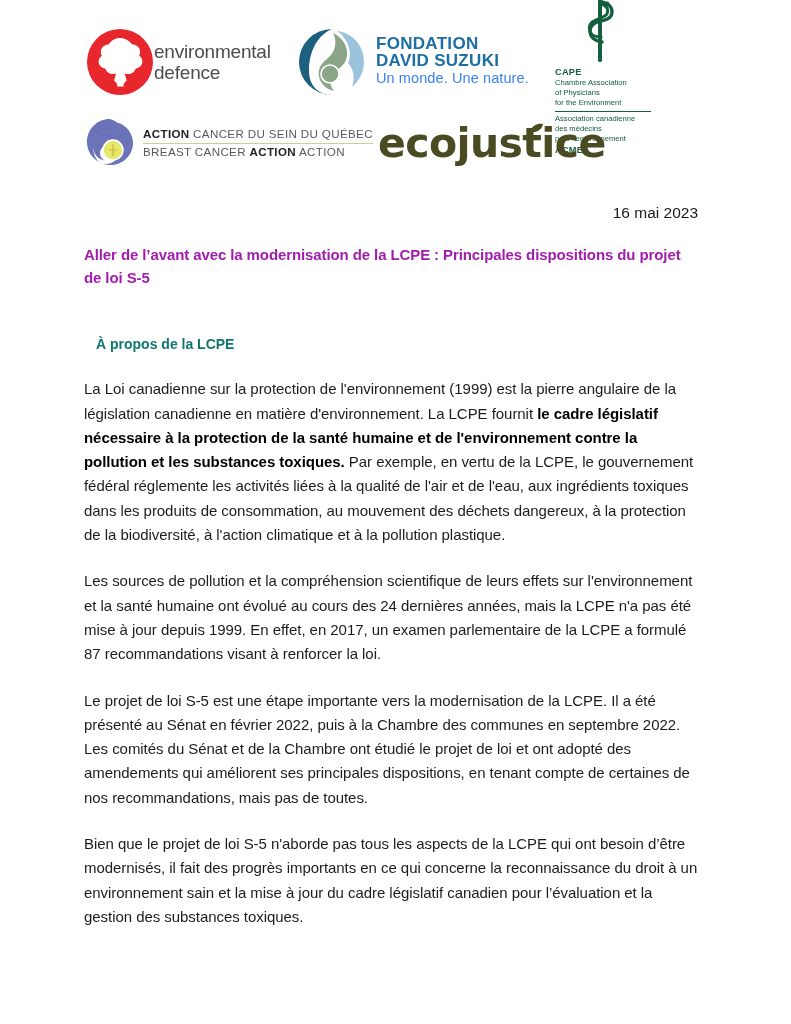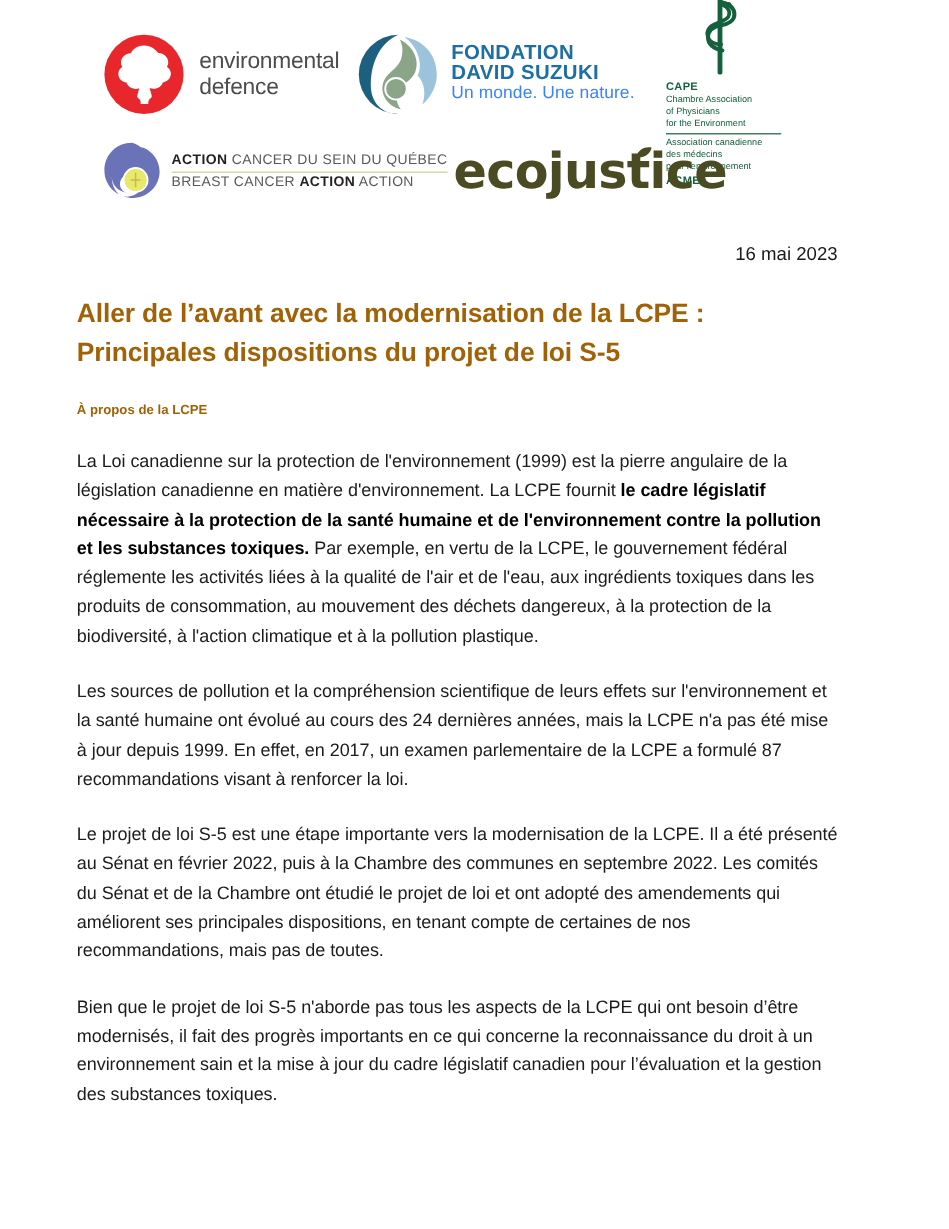--- a/index.html
+++ b/index.html
@@ -52,21 +52,20 @@
     align-items: center;
   }
 
   
   .logo-ed { width: 205px; }
   .ed-mark {
     width: 68px; height: 68px;
     flex: 0 0 68px;
   }
   .ed-text {
-    margin-left: 12px;
     font-size: 19px;
     line-height: 1.12;
     color: #4d4d4d;
     font-weight: 400;
     letter-spacing: -0.2px;
   }
 
   
   .logo-ds { width: 240px; margin-left: 6px; align-items: center; }
   .ds-mark { width: 70px; height: 70px; flex: 0 0 70px; }
@@ -133,44 +132,44 @@
   }
   .ej-leaf {
     position: absolute;
     left: 151px;
     top: -3px;
     width: 15px; height: 11px;
   }
 
   
   .doc {
-    padding: 0 92px 0 64px;
+    padding: 0 92px 0 84px;
     margin-top: 30px;
   }
   .date-line {
     text-align: right;
     font-size: 15.5px;
     color: #1a1a1a;
     margin-bottom: 22px;
     padding-right: 1px;
   }
   h1.doc-title {
-    font-size: 22px;
+    font-size: 15px;
     font-weight: bold;
     line-height: 1.52;
-    margin: 0 0 23px 0;
+    margin: 0 0 44px 0;
     letter-spacing: -0.1px;
-    color: #a16207;
+    color: #a21caf;
   }
   h2.sec-head {
-    font-size: 11px;
+    font-size: 14px;
     font-weight: bold;
     line-height: 1.55;
-    margin: 0 0 22px 0;
-    color: #a16207;
+    margin: 0 0 22px 12px;
+    color: #0f766e;
   }
   h2.sec-head-2 {
     margin-top: 34px;
     margin-bottom: 22px;
   }
   p.body-p {
     font-size: 15px;
     line-height: 1.62;
     margin: 0 0 22px 0;
     color: #1c1c1c;

